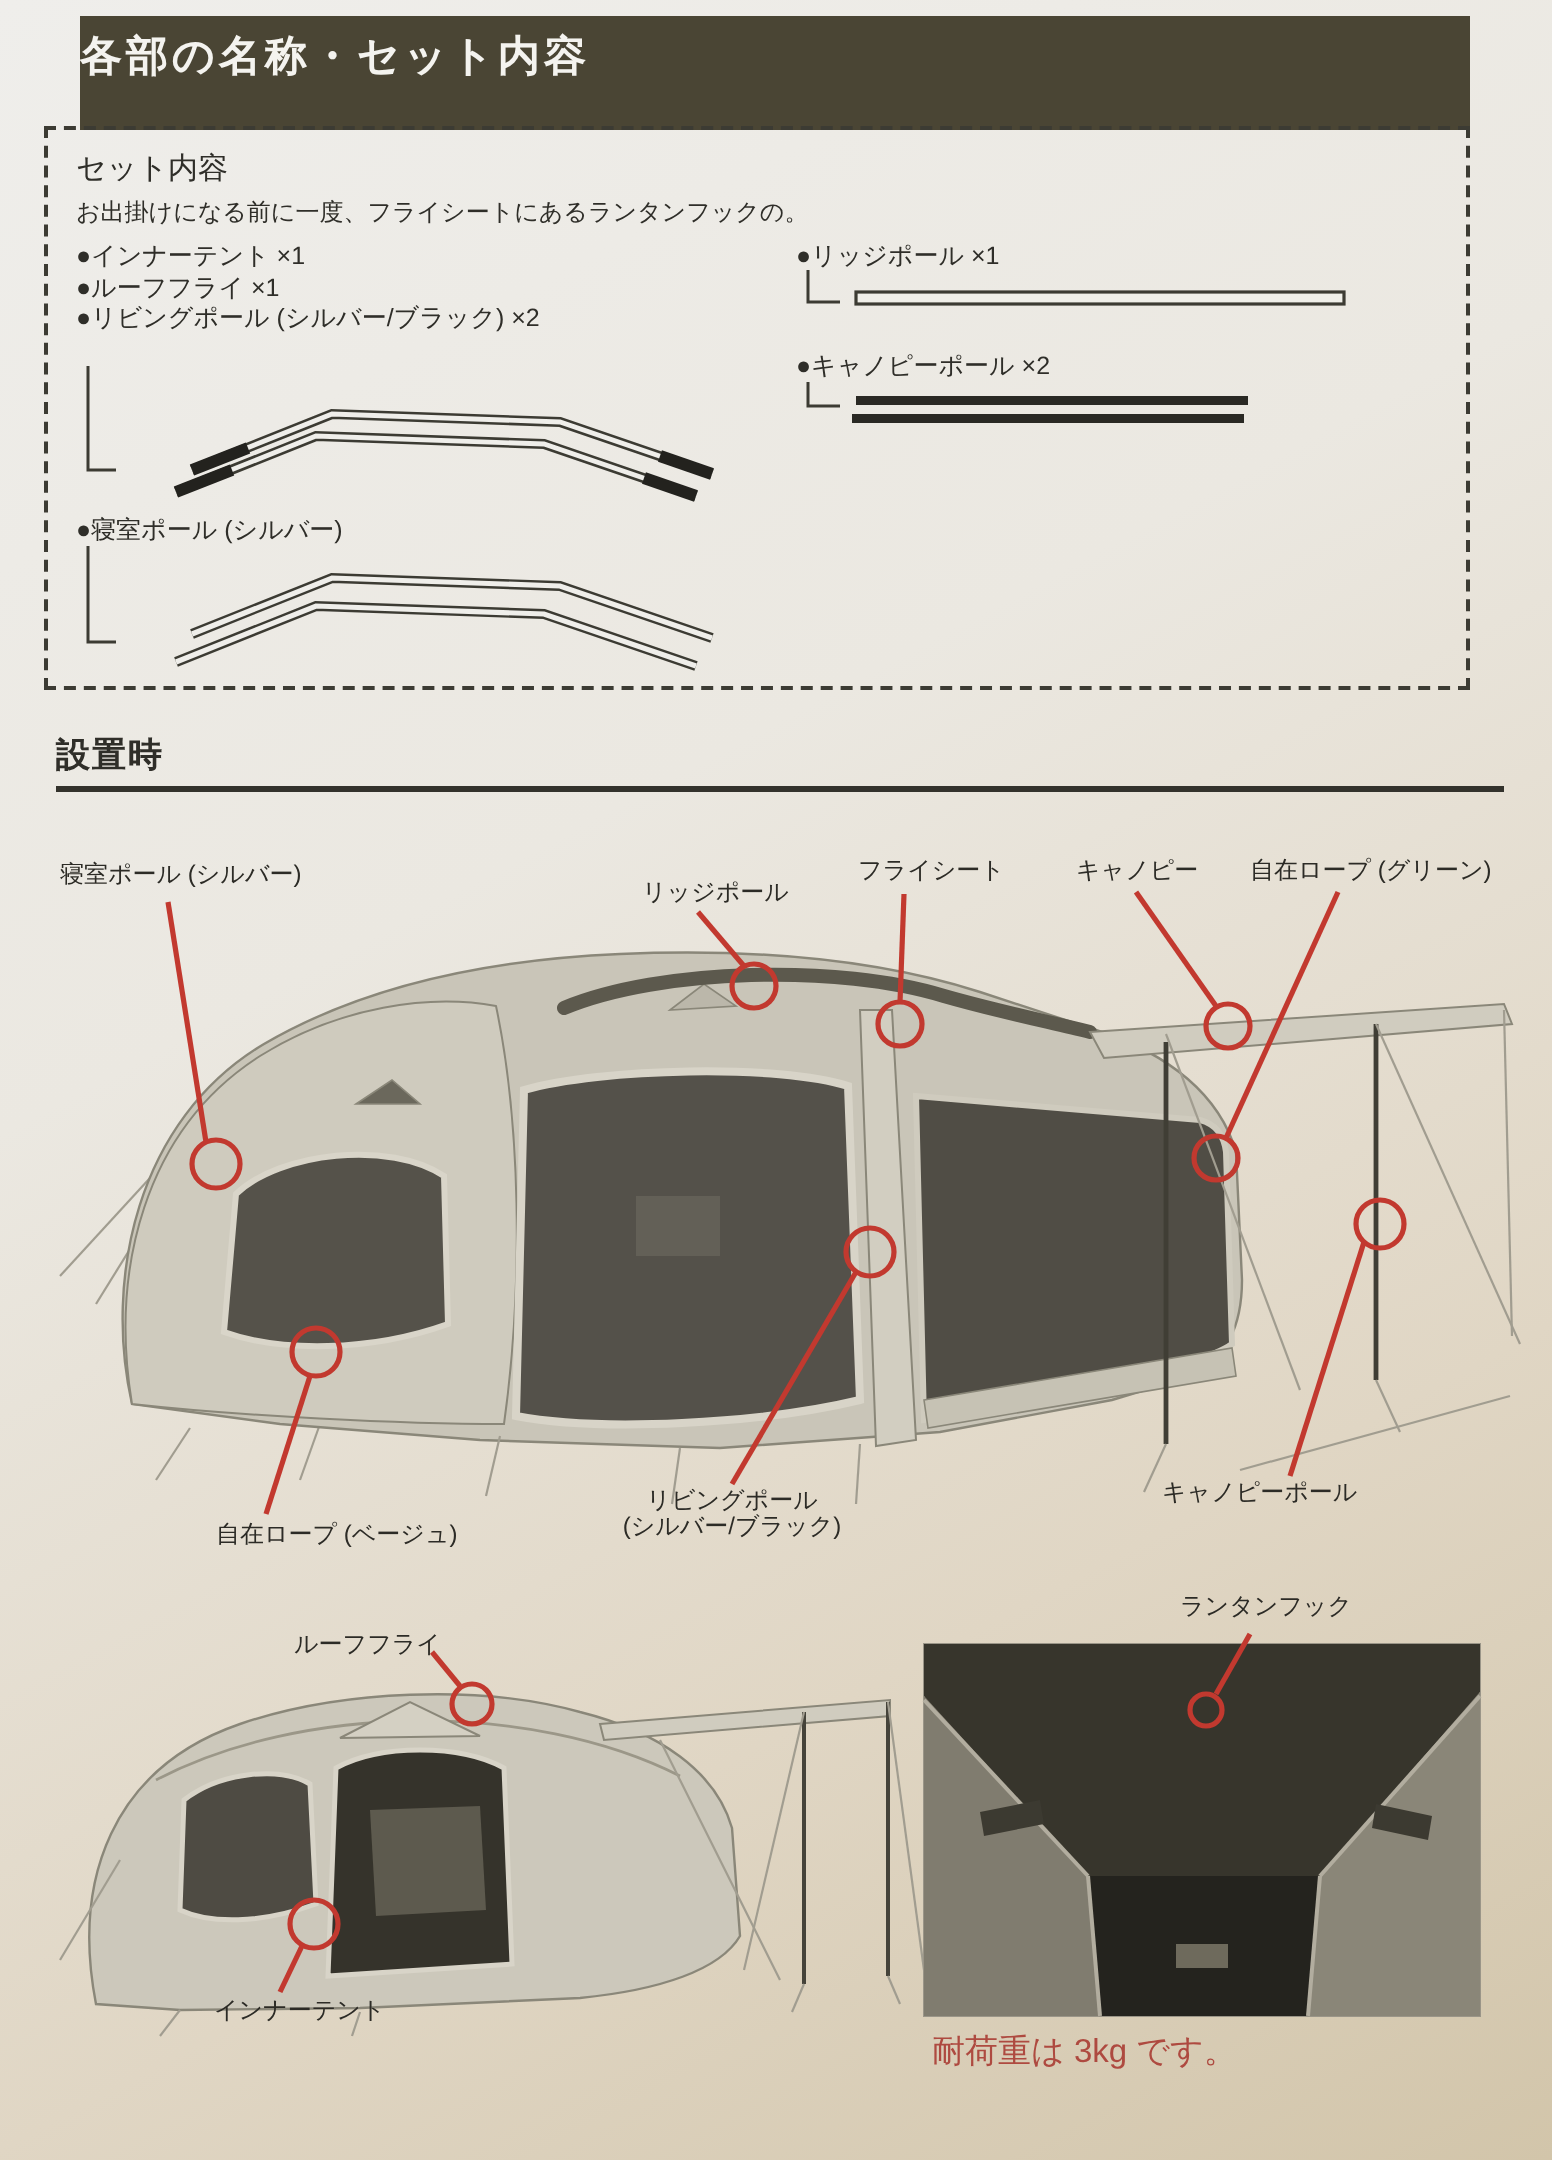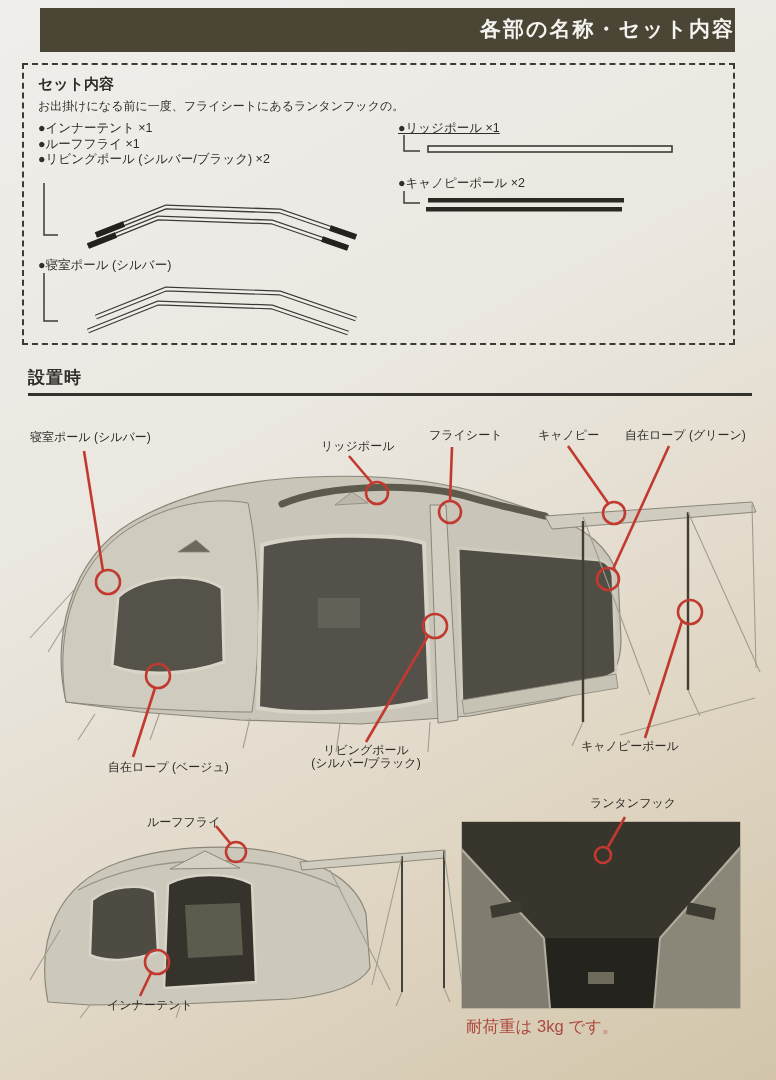--- a/index.html
+++ b/index.html
@@ -4,33 +4,33 @@
 <style>
   html,body{margin:0;padding:0;}
   body{
     width:776px;height:1080px;position:relative;overflow:hidden;
     font-family:"Liberation Sans","DejaVu Sans",sans-serif;
     background:linear-gradient(152deg,#efeeeb 0%,#ebe8e1 38%,#e0d6c4 72%,#d2c5aa 100%);
     color:#2f2e29;
   }
   .abs{position:absolute;}
   #header-bar{
-    left:40px;top:8px;width:695px;height:44px;background:#4a4534;
-    color:#f4f3ef;font-size:21px;font-weight:bold;text-align:right;line-height:41px;
+    left:40px;top:8px;width:695px;height:57px;background:#4a4534;
+    color:#f4f3ef;font-size:21px;font-weight:bold;text-align:left;line-height:41px;
     letter-spacing:2px;z-index:3;
   }
   #set-box{
     left:22px;top:63px;width:709px;height:278px;border:2px dashed #3c3b33;z-index:3;
   }
-  .box-title{left:14px;top:10px;font-size:15px;font-weight:bold;}
+  .box-title{left:14px;top:10px;font-size:15px;font-weight:normal;}
   .box-note{left:14px;top:33px;font-size:12px;}
   .plist{position:absolute;list-style:none;margin:0;padding:0;font-size:12.5px;line-height:15.5px;}
   #left-list{left:14px;top:56px;}
   #bedroom-pole-item{left:14px;top:192px;font-size:12.5px;}
-  #ridge-pole-item{left:374px;top:55px;font-size:12.5px;text-decoration:underline;}
+  #ridge-pole-item{left:374px;top:55px;font-size:12.5px;}
   #canopy-pole-item{left:374px;top:110px;font-size:12.5px;}
   #right-list{left:374px;top:163px;}
   #setup-heading{left:28px;top:366px;font-size:17px;font-weight:bold;z-index:3;letter-spacing:1px;}
   #setup-rule{left:28px;top:393px;width:724px;height:3px;background:#33322c;z-index:3;}
   .dlabel{position:absolute;font-size:12px;line-height:13px;z-index:4;color:#2c2b26;white-space:nowrap;}
   #label-living-pole{text-align:center;white-space:normal;width:130px;}
   #bottom-note{
     left:441px;top:1014px;font-size:16.5px;line-height:24px;font-weight:500;
     color:#ae4a40;z-index:4;
   }

